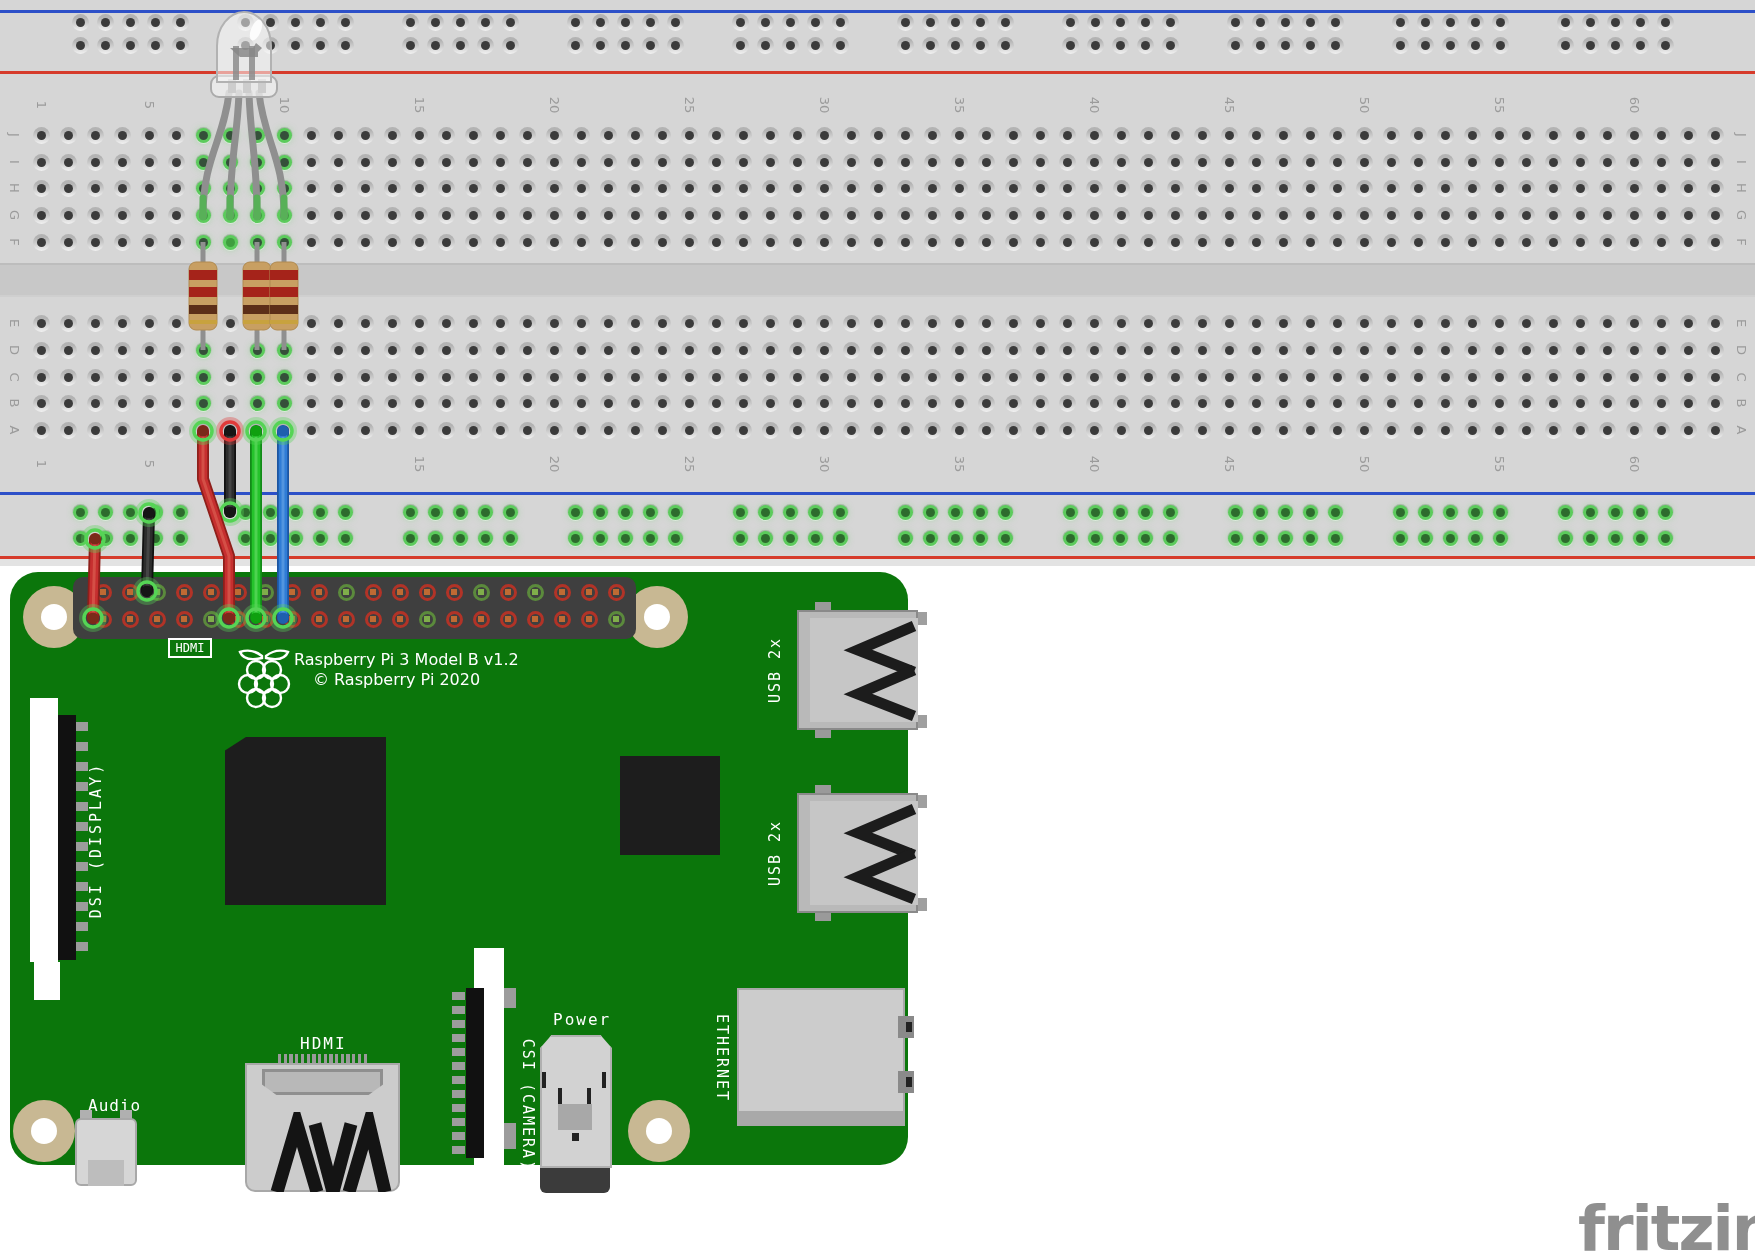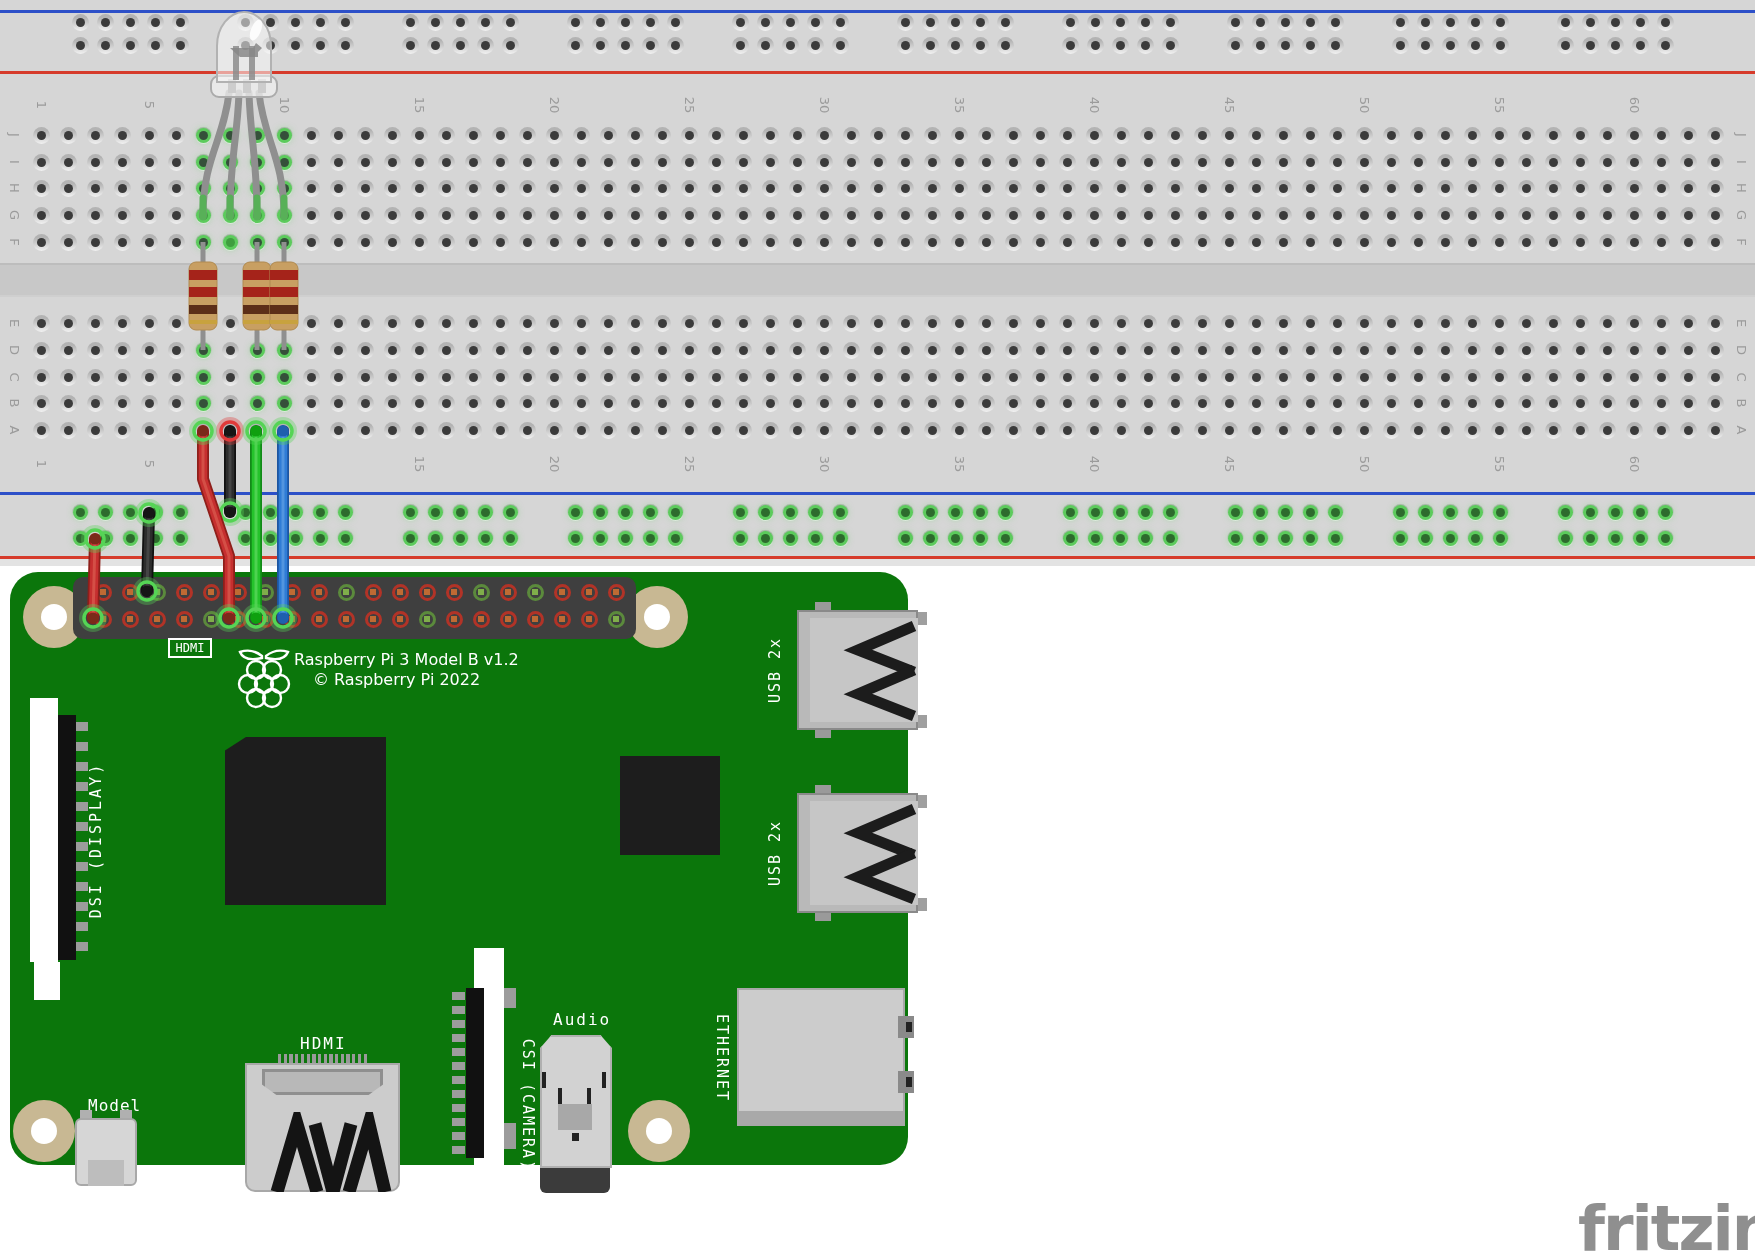--- a/index.html
+++ b/index.html
@@ -2740,21 +2740,21 @@
         <circle cx="28" cy="26" r="9"></circle>
           <circle cx="44" cy="26" r="9"></circle>
         <circle cx="20" cy="40" r="9"></circle>
           <circle cx="36" cy="40" r="9"></circle>
           <circle cx="52" cy="40" r="9"></circle>
         <circle cx="28" cy="54" r="9"></circle>
           <circle cx="44" cy="54" r="9"></circle>
       </g>
     </svg>
     <div class="silk" id="pi-title1">Raspberry Pi 3 Model B v1.2</div>
-    <div class="silk" id="pi-title2">© Raspberry Pi 2022</div>
+    <div class="silk" id="pi-title2">© Raspberry Pi 2020</div>
 
     <div class="chip" style="left:215px;top:165px;width:161px;height:168px;clip-path:polygon(13% 0,100% 0,100% 100%,0 100%,0 8%)"></div>
     <div class="chip" style="left:610px;top:184px;width:100px;height:99px"></div>
 
     <div>
       <div style="position:absolute;left:20px;top:126px;width:28px;height:264px;background:#fff"></div>
       <div style="position:absolute;left:24px;top:390px;width:26px;height:38px;background:#fff"></div>
       <div style="position:absolute;left:48px;top:143px;width:18px;height:245px;background:#111"></div>
       <div id="dsi-pins">
           <div style="position: absolute; left: 66px; top: 150px; width: 12px; height: 9px; background: rgb(156, 156, 156);"></div>
@@ -2819,29 +2819,29 @@
       <div style="position:absolute;left:252px;top:497px;width:121px;height:26px;background:#b8b8b8;border:3px solid #8f8f8f;box-sizing:border-box;clip-path:polygon(0 0,100% 0,100% 60%,88% 100%,12% 100%,0 60%)"></div>
       <svg style="position:absolute;left:235px;top:540px" width="155" height="80" viewBox="0 0 155 80">
         <g fill="none" stroke="#141414" stroke-width="13">
           <polyline points="32,80 52,12 72,80"></polyline>
           <polyline points="70,12 88,80 106,12"></polyline>
           <polyline points="104,80 124,12 140,80"></polyline>
         </g>
       </svg>
     </div>
 
-    <div class="silk" style="left:78px;top:524px;font-size:16px;letter-spacing:1px">Model</div>
+    <div class="silk" style="left:78px;top:524px;font-size:16px;letter-spacing:1px">Audio</div>
     <div>
       <div style="position:absolute;left:70px;top:538px;width:12px;height:10px;background:#b0b0b0"></div>
       <div style="position:absolute;left:110px;top:538px;width:12px;height:10px;background:#b0b0b0"></div>
       <div class="lgray" style="position:absolute;left:65px;top:546px;width:62px;height:68px;border-radius:6px;background:#d6d6d6"></div>
       <div style="position:absolute;left:78px;top:588px;width:36px;height:26px;background:#bdbdbd"></div>
     </div>
 
-    <div class="silk" style="left:543px;top:438px;font-size:16px;letter-spacing:2px">Audio</div>
+    <div class="silk" style="left:543px;top:438px;font-size:16px;letter-spacing:2px">Power</div>
     <div>
       <div style="position:absolute;left:530px;top:463px;width:72px;height:133px;background:#d2d2d2;border:2px solid #b0b0b0;box-sizing:border-box;clip-path:polygon(16% 0,84% 0,100% 10%,100% 100%,0 100%,0 10%)"></div>
       <div style="position:absolute;left:532px;top:500px;width:4px;height:16px;background:#222"></div>
       <div style="position:absolute;left:548px;top:516px;width:4px;height:16px;background:#222"></div>
       <div style="position:absolute;left:577px;top:516px;width:4px;height:16px;background:#222"></div>
       <div style="position:absolute;left:592px;top:500px;width:4px;height:16px;background:#222"></div>
       <div style="position:absolute;left:548px;top:532px;width:34px;height:26px;background:#a8a8a8"></div>
       <div style="position:absolute;left:562px;top:561px;width:7px;height:8px;background:#222"></div>
       <div style="position:absolute;left:530px;top:596px;width:70px;height:25px;background:#3b3b3b;border-radius:0 0 6px 6px"></div>
     </div>

